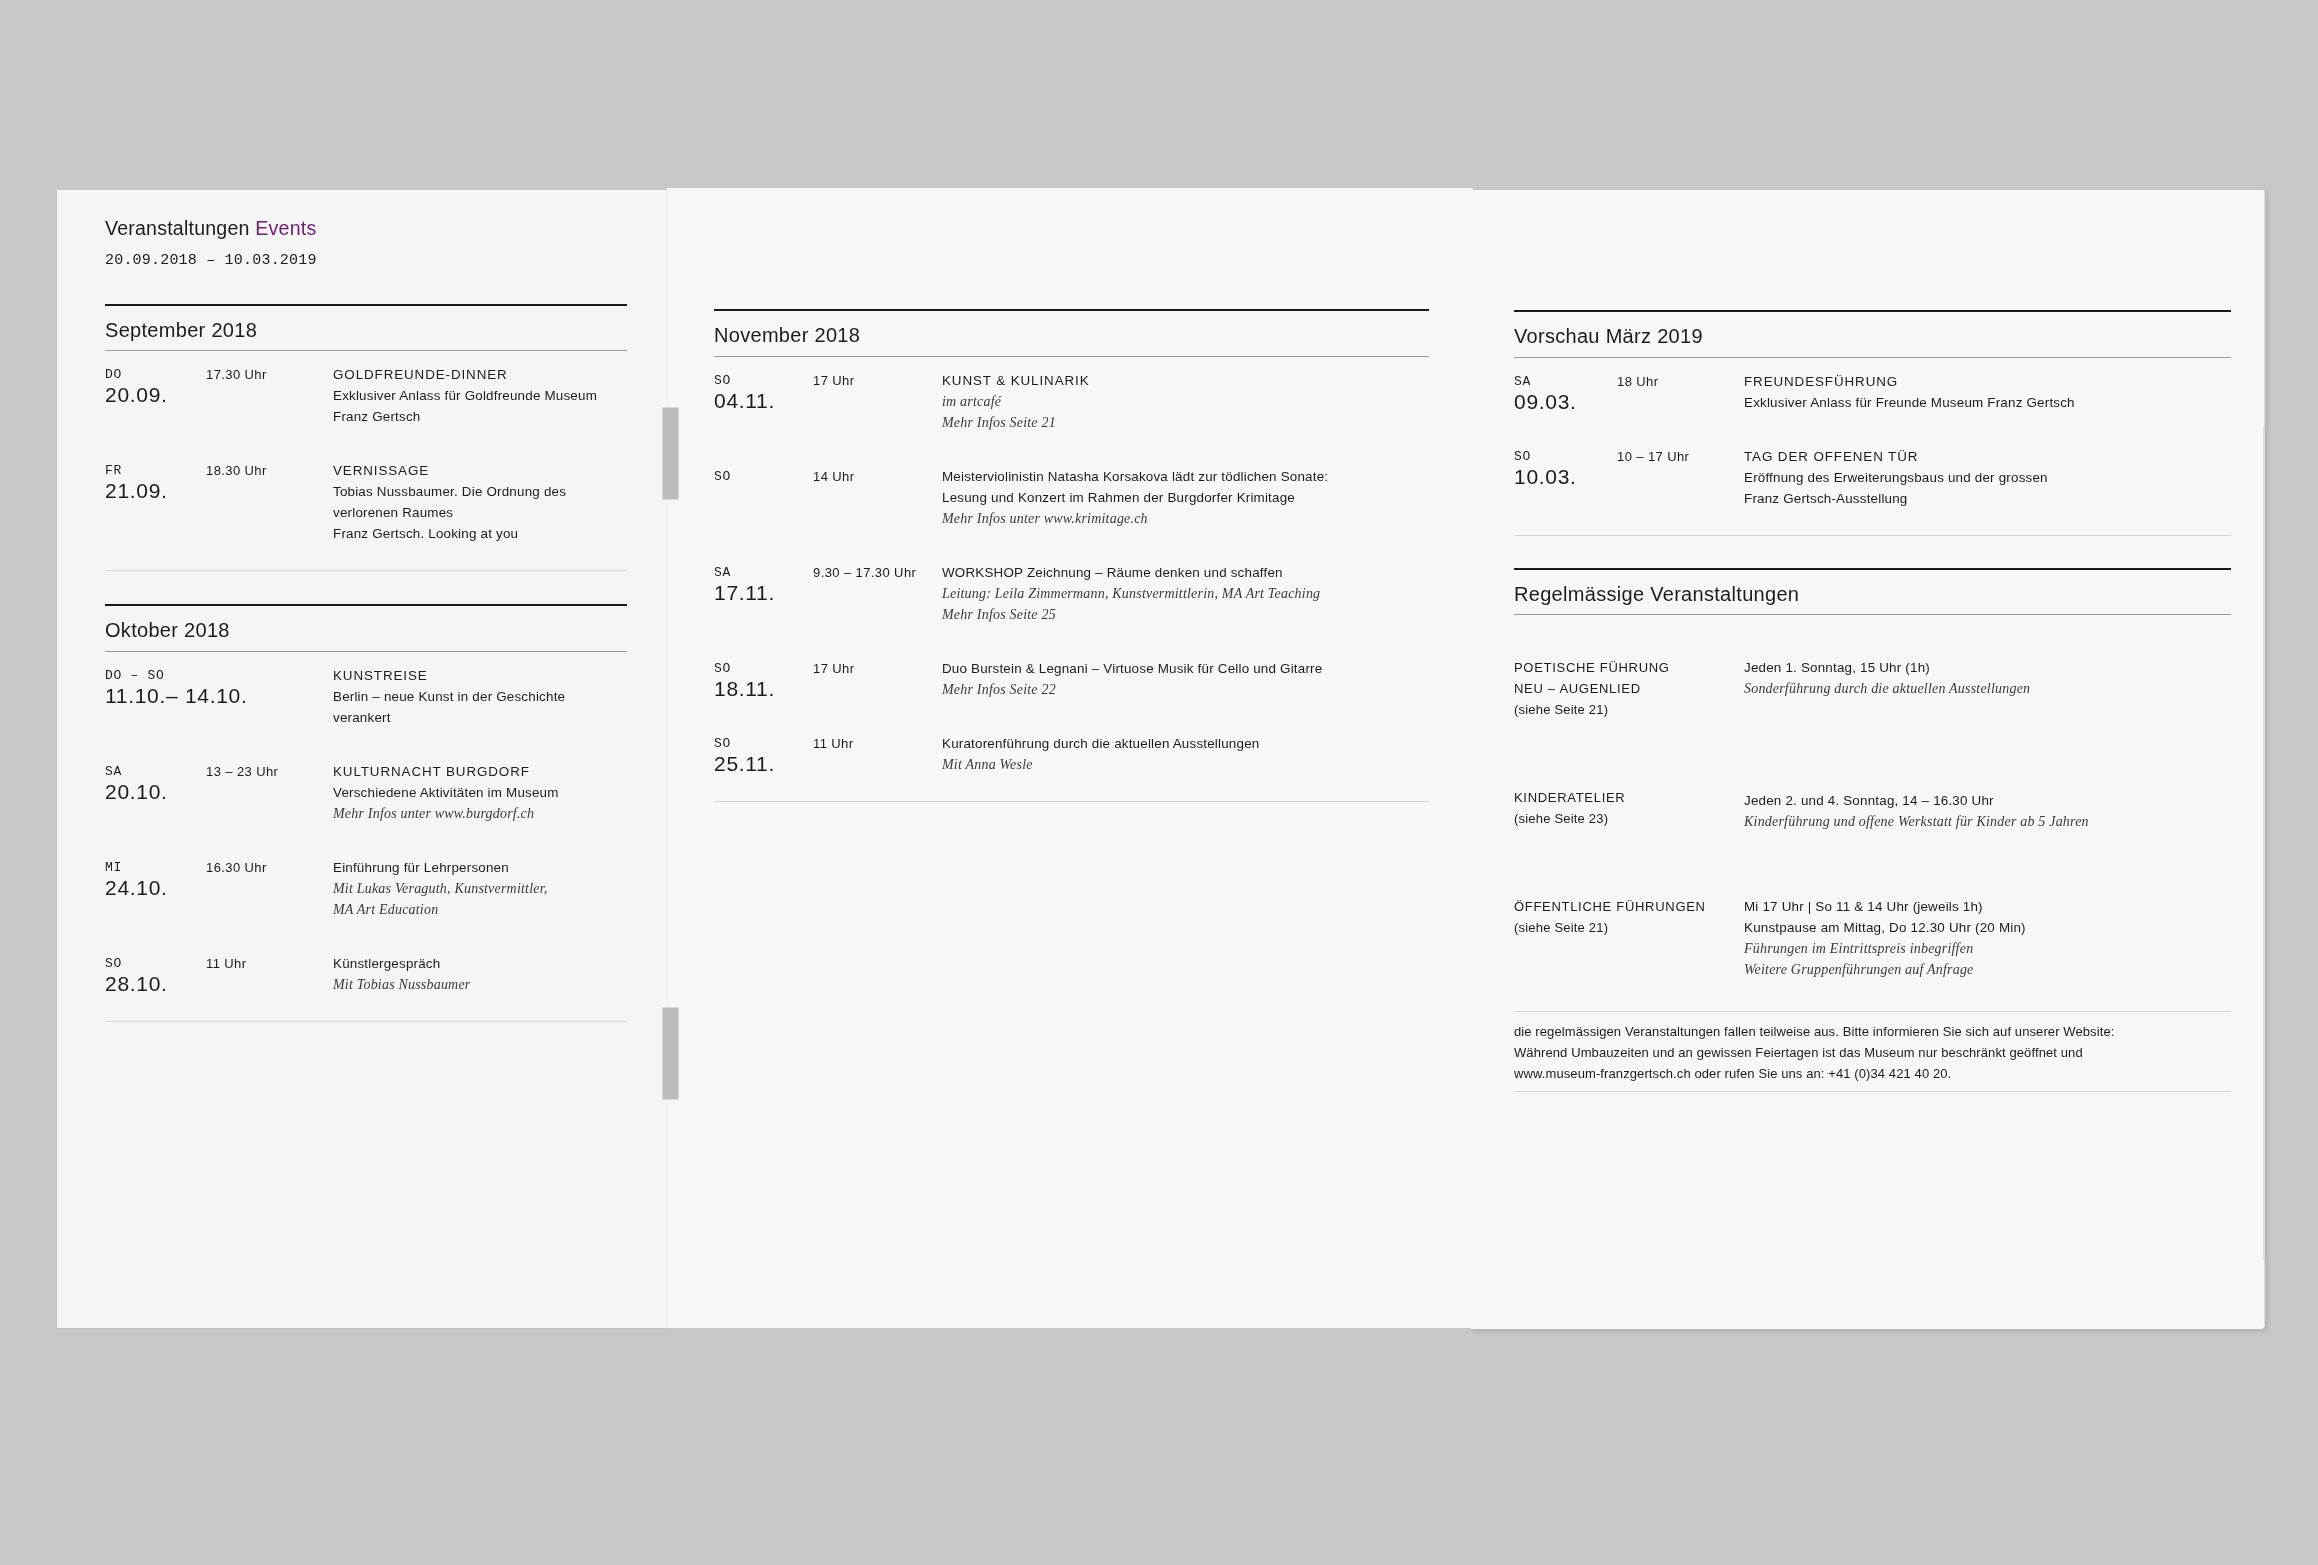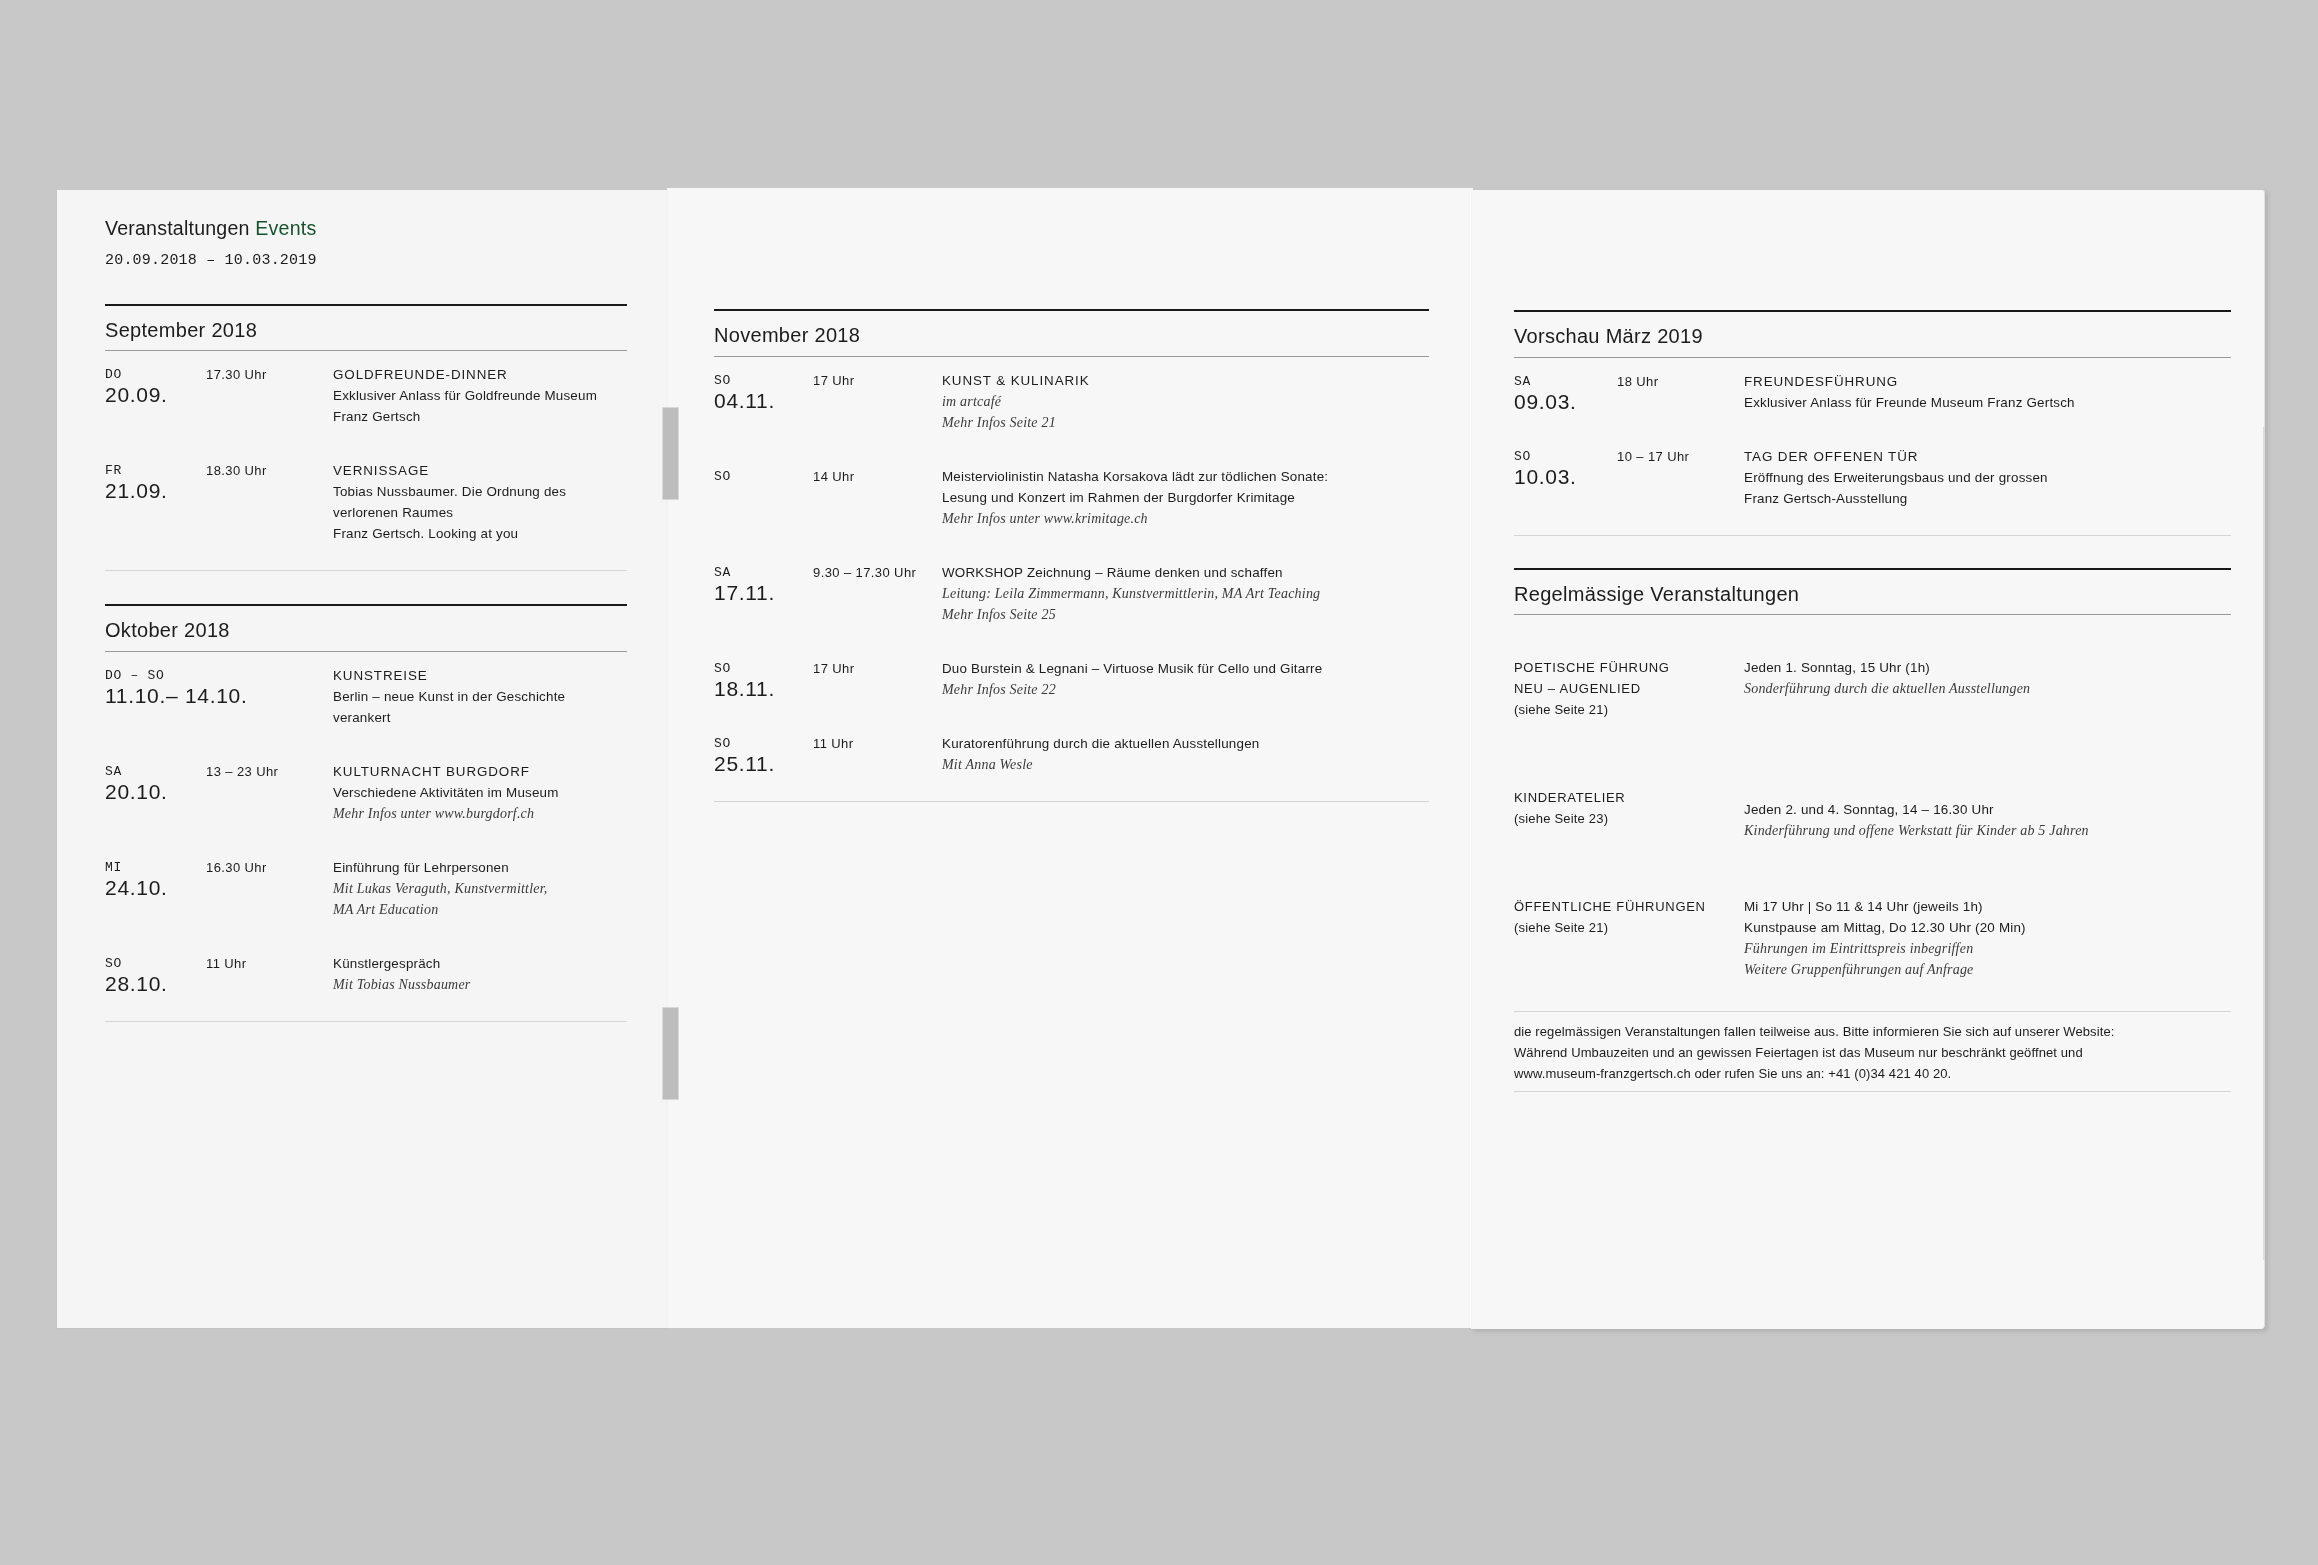--- a/index.html
+++ b/index.html
@@ -11,21 +11,21 @@
   #page-left { left:57px; top:190px; width:610px; height:1138px; background:#f5f5f5; box-shadow:0 1.4px 2.2px rgba(0,0,0,0.06); }
   #page-mid { left:667px; top:188px; width:806px; height:1140px; background:#f7f7f7; }
   #page-right { left:1471px; top:190px; width:793px; height:1139px; background:#f7f7f7; border-right:1.4px solid #e2e2e2; box-shadow:2.2px 2.9px 4.3px rgba(0,0,0,0.10); border-radius:0 2.9px 4.3px 0; }
   .spine { position:absolute; left:666px; top:190px; width:2.2px; height:1138px; background:linear-gradient(90deg,#e4e4e4,#ffffff,#e8e8e8); }
   .fold { position:absolute; left:1469px; top:190px; width:2.9px; height:1138px; background:linear-gradient(90deg,#f2f2f2,#fbfbfb,#f1f1f1); }
   .staple { position:absolute; left:662px; width:15px; background:#bdbdbd; border:0.7px solid #d8d8d8; }
   .right-edge-strip { position:absolute; left:2263px; top:427px; width:2.2px; height:833px; background:#dcdcdc; }
 
   .col { position:absolute; }
   .title { font-size:19.6px; letter-spacing:0.2px; }
-  .title .en { color:#14532d; }
+  .title .en { color:#701a75; }
   .subtitle { font-size:15px; margin-top:11.6px; letter-spacing:0.2px;font-family:Liberation Mono, monospace; }
   .rule-thick { border-top:2.2px solid #1a1a1a; }
   .rule-thin { border-top:1.4px solid #9a9a9a; }
   .rule-light { border-top:1.4px solid #d4d4d4; }
   .section-head { font-size:20px; letter-spacing:0.3px; padding:13px 0 8.7px 0; }
   .entry { position:relative; }
   .day { font-size:13px; letter-spacing:0.7px; line-height:16px;font-family:Liberation Mono, monospace; }
   .date { font-size:21px; letter-spacing:0.7px; line-height:23px; }
   .time { position:absolute; top:0; font-size:13px; letter-spacing:0.4px; line-height:16px; }
   .desc { position:absolute; top:0; font-size:13.4px; line-height:21px; letter-spacing:0.2px; margin-top:-2.9px; }
@@ -229,21 +229,21 @@
     <div class="desc" style="left:230px; margin-top:0">
           <span class="l">Jeden 1. Sonntag, 15 Uhr (1h)</span>
           <span class="l it">Sonderführung durch die aktuellen Ausstellungen</span>
         </div>
   </div>
       <div class="entry" style="height:67px; margin-top:0px">
     <div class="reg-label">
           <span class="l" style="display:block">KINDERATELIER</span>
           <span class="l sm" style="display:block">(siehe Seite 23)</span>
         </div>
-    <div class="desc" style="left:230px; margin-top:12px">
+    <div class="desc" style="left:230px; margin-top:3px">
           <span class="l">Jeden 2. und 4. Sonntag, 14 – 16.30 Uhr</span>
           <span class="l it">Kinderführung und offene Werkstatt für Kinder ab 5 Jahren</span>
         </div>
   </div>
       <div class="entry" style="height:109px; margin-top:0px">
     <div class="reg-label">
           <span class="l" style="display:block">ÖFFENTLICHE FÜHRUNGEN</span>
           <span class="l sm" style="display:block">(siehe Seite 21)</span>
         </div>
     <div class="desc" style="left:230px; margin-top:0">

